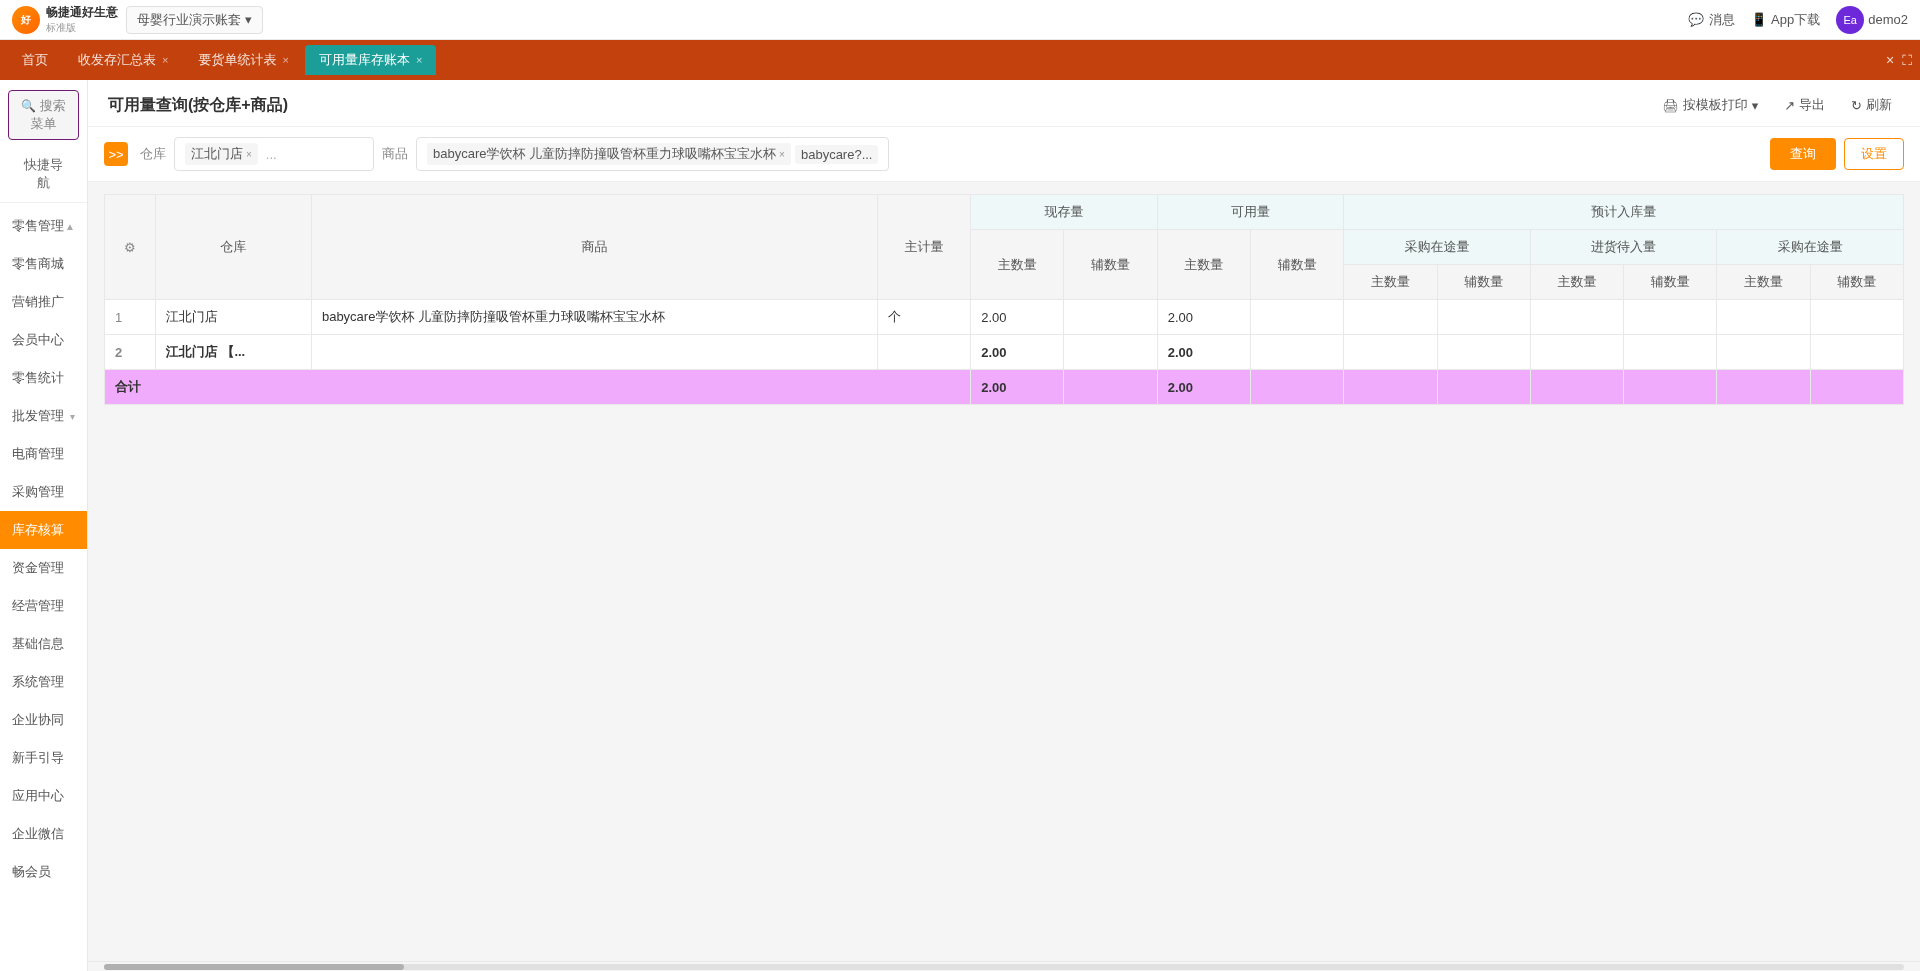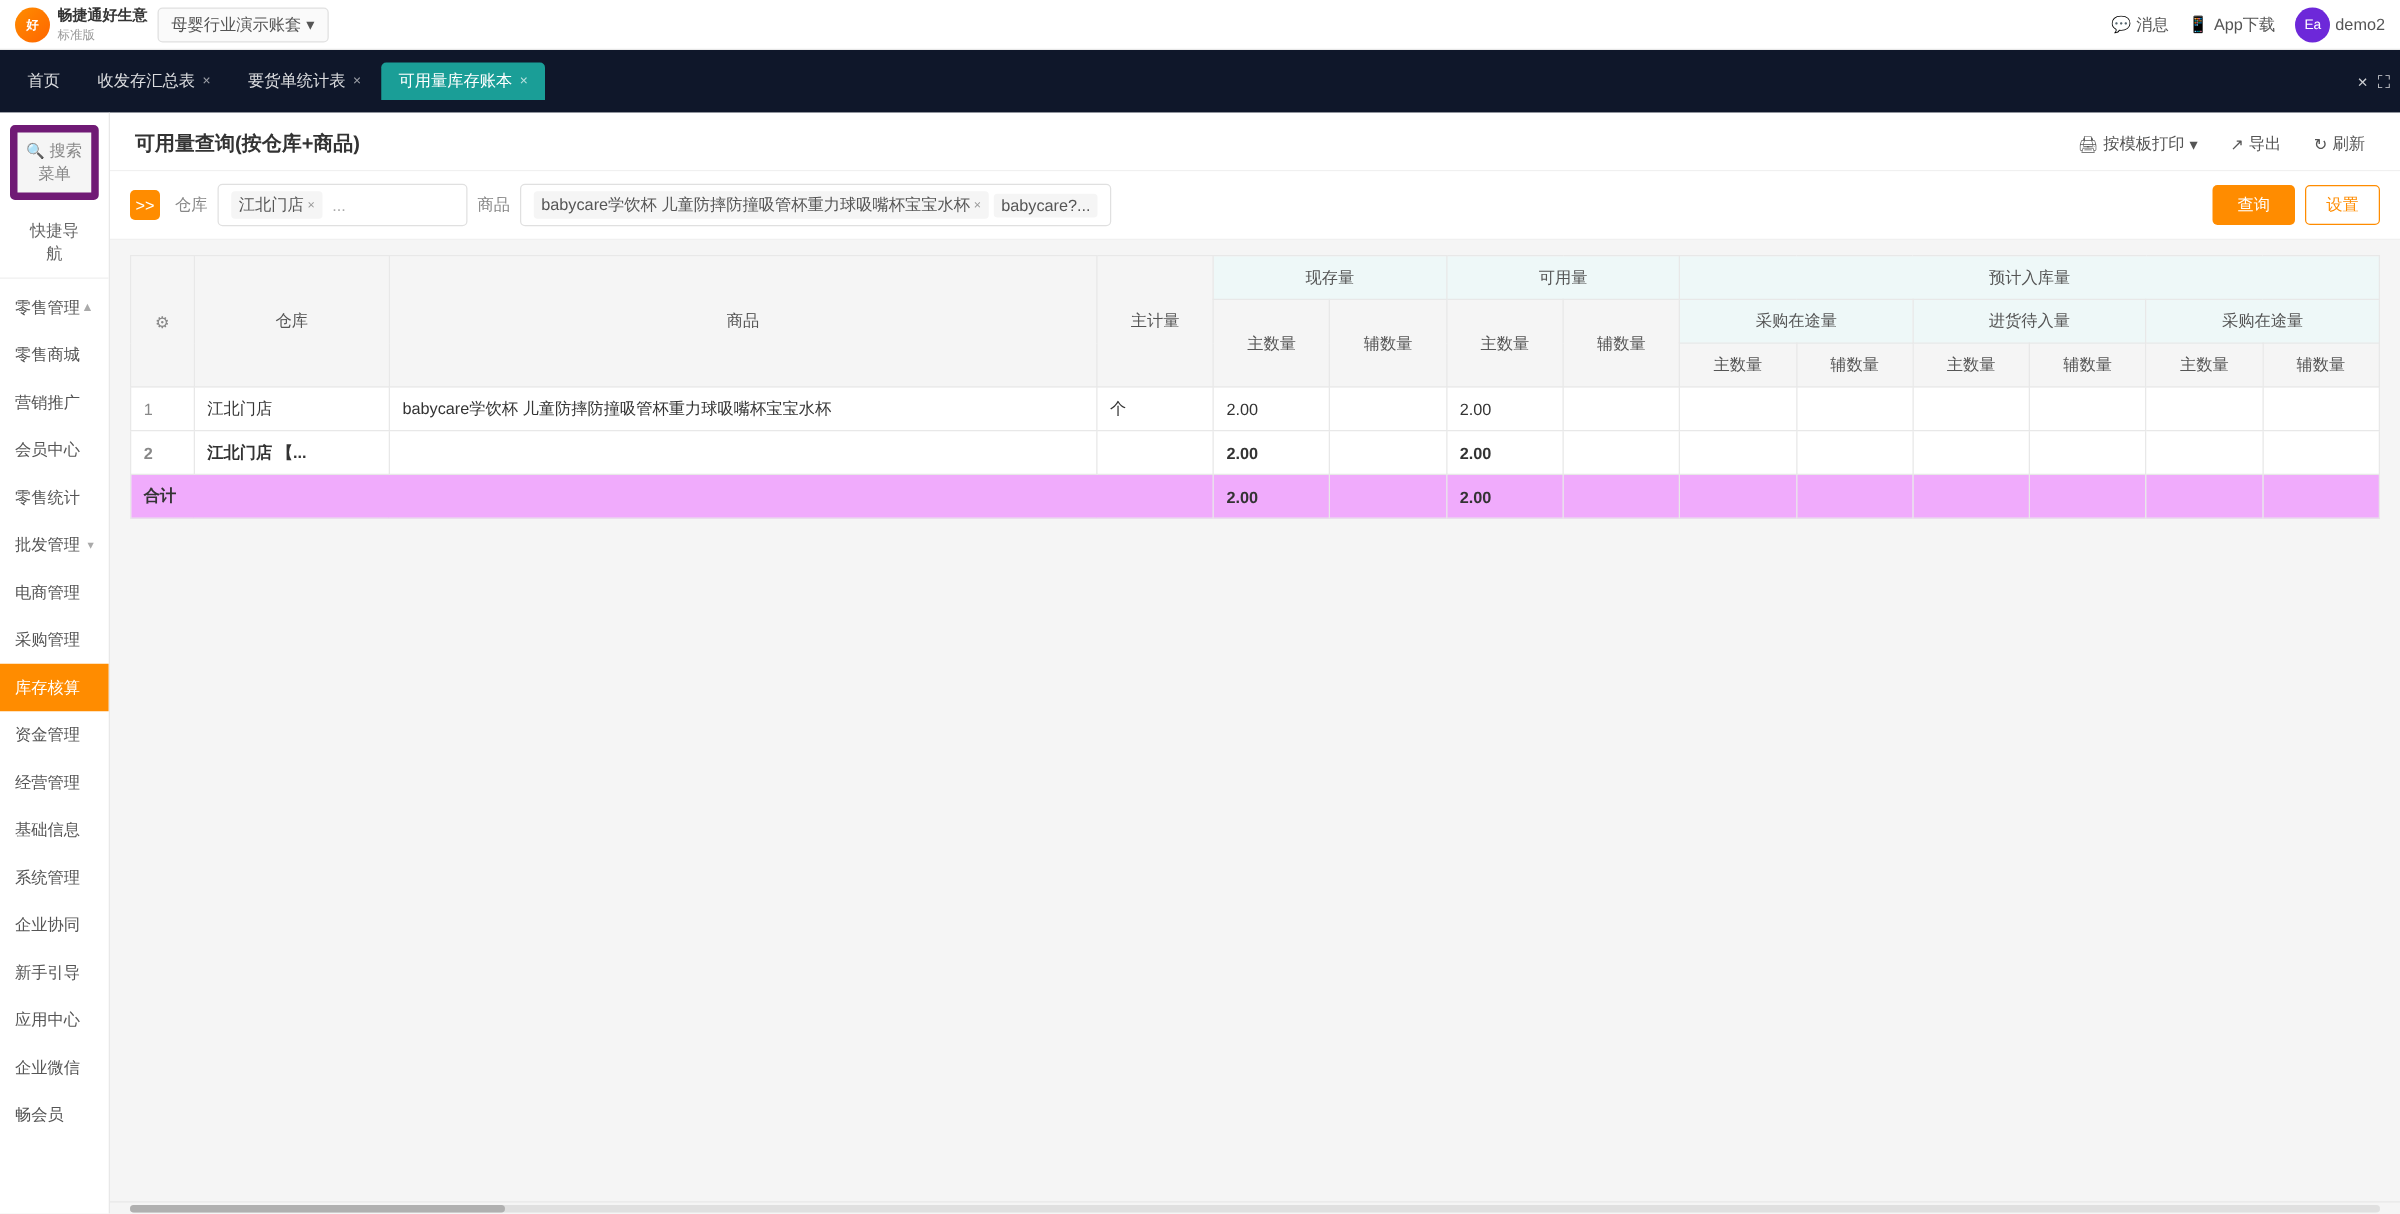--- a/index.html
+++ b/index.html
@@ -19,22 +19,22 @@
     .top-bar-left { display: flex; align-items: center; gap: 8px; }
     .logo-area { display: flex; align-items: center; gap: 6px; }
     .logo-icon { width: 28px; height: 28px; background: linear-gradient(135deg, #ff8c00, #ff6600); border-radius: 50%; display: flex; align-items: center; justify-content: center; color: white; font-size: 10px; font-weight: bold; }
     .workspace-selector { display: flex; align-items: center; gap: 4px; padding: 4px 10px; border: 1px solid #e0e0e0; border-radius: 4px; cursor: pointer; font-size: 12px; color: #555; background: #fafafa; }
     .top-bar-right { display: flex; align-items: center; gap: 16px; }
     .top-bar-action { display: flex; align-items: center; gap: 4px; cursor: pointer; color: #555; font-size: 12px; }
     .user-avatar { width: 28px; height: 28px; border-radius: 50%; background: #6d28d9; display: flex; align-items: center; justify-content: center; color: white; font-size: 11px; }
 
     
     .nav-tabs {
-      height: 50px;
-      background: #0f172a;
+      height: 40px;
+      background: #c2410c;
       display: flex;
       align-items: center;
       padding: 16px 8px;
       flex-shrink: 0;
       gap: 2px;
     }
     .nav-tab {
       display: flex;
       align-items: center;
       gap: 6px;
@@ -59,21 +59,21 @@
     .sidebar {
       width: 88px;
       background: #fff;
       border-right: 1px solid #e8e8e8;
       display: flex;
       flex-direction: column;
       flex-shrink: 0;
       overflow-y: auto;
     }
     .sidebar-search { padding: 10px 8px; }
-    .sidebar-search-btn { width: 100%; padding: 6px; background: #f5f5f5; border: 6px solid #701a75; border-radius: 4px; cursor: pointer; color: #888; font-size: 12px; text-align: center; }
+    .sidebar-search-btn { width: 100%; padding: 6px; background: #f5f5f5; border: 1px solid #701a75; border-radius: 4px; cursor: pointer; color: #888; font-size: 12px; text-align: center; }
     .sidebar-nav-btn { padding: 6px 24px; text-align: center; font-size: 12px; color: #666; cursor: pointer; }
     .sidebar-divider { height: 1px; background: #f0f0f0; margin: 4px 0; }
     .sidebar-item {
       display: flex;
       align-items: center;
       justify-content: space-between;
       padding: 10px 12px;
       cursor: pointer;
       color: #555;
       font-size: 13px;

